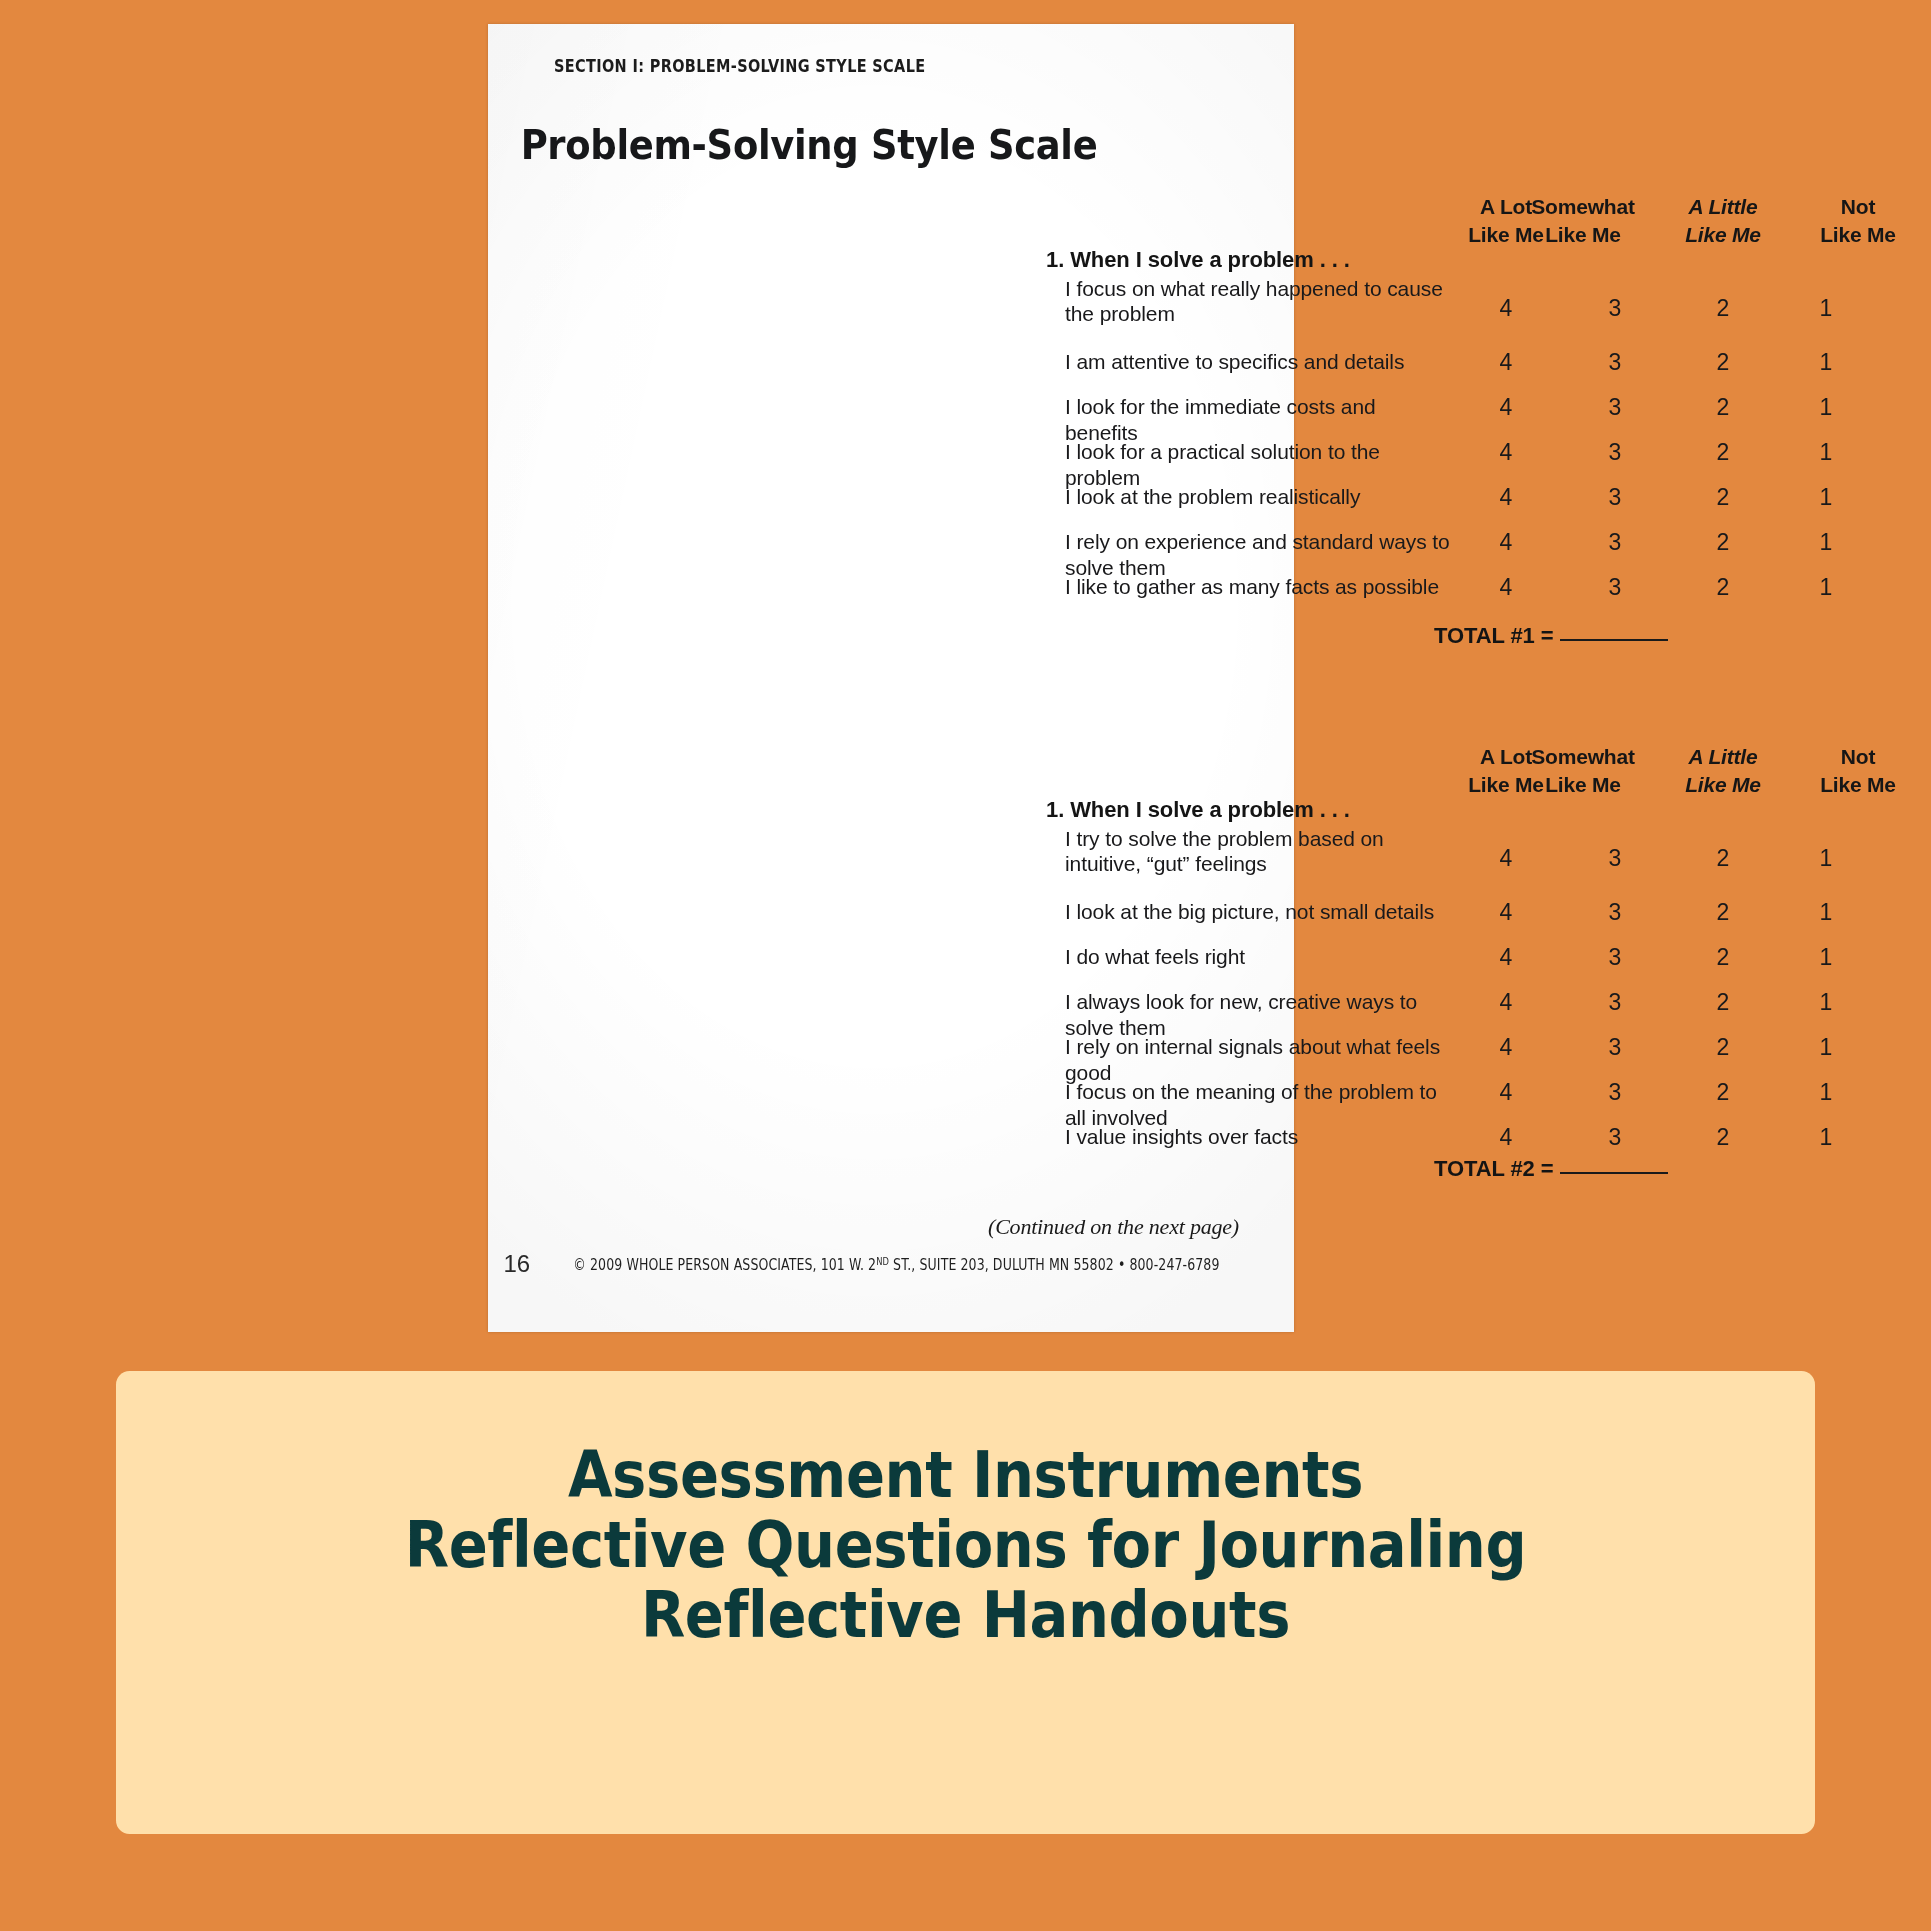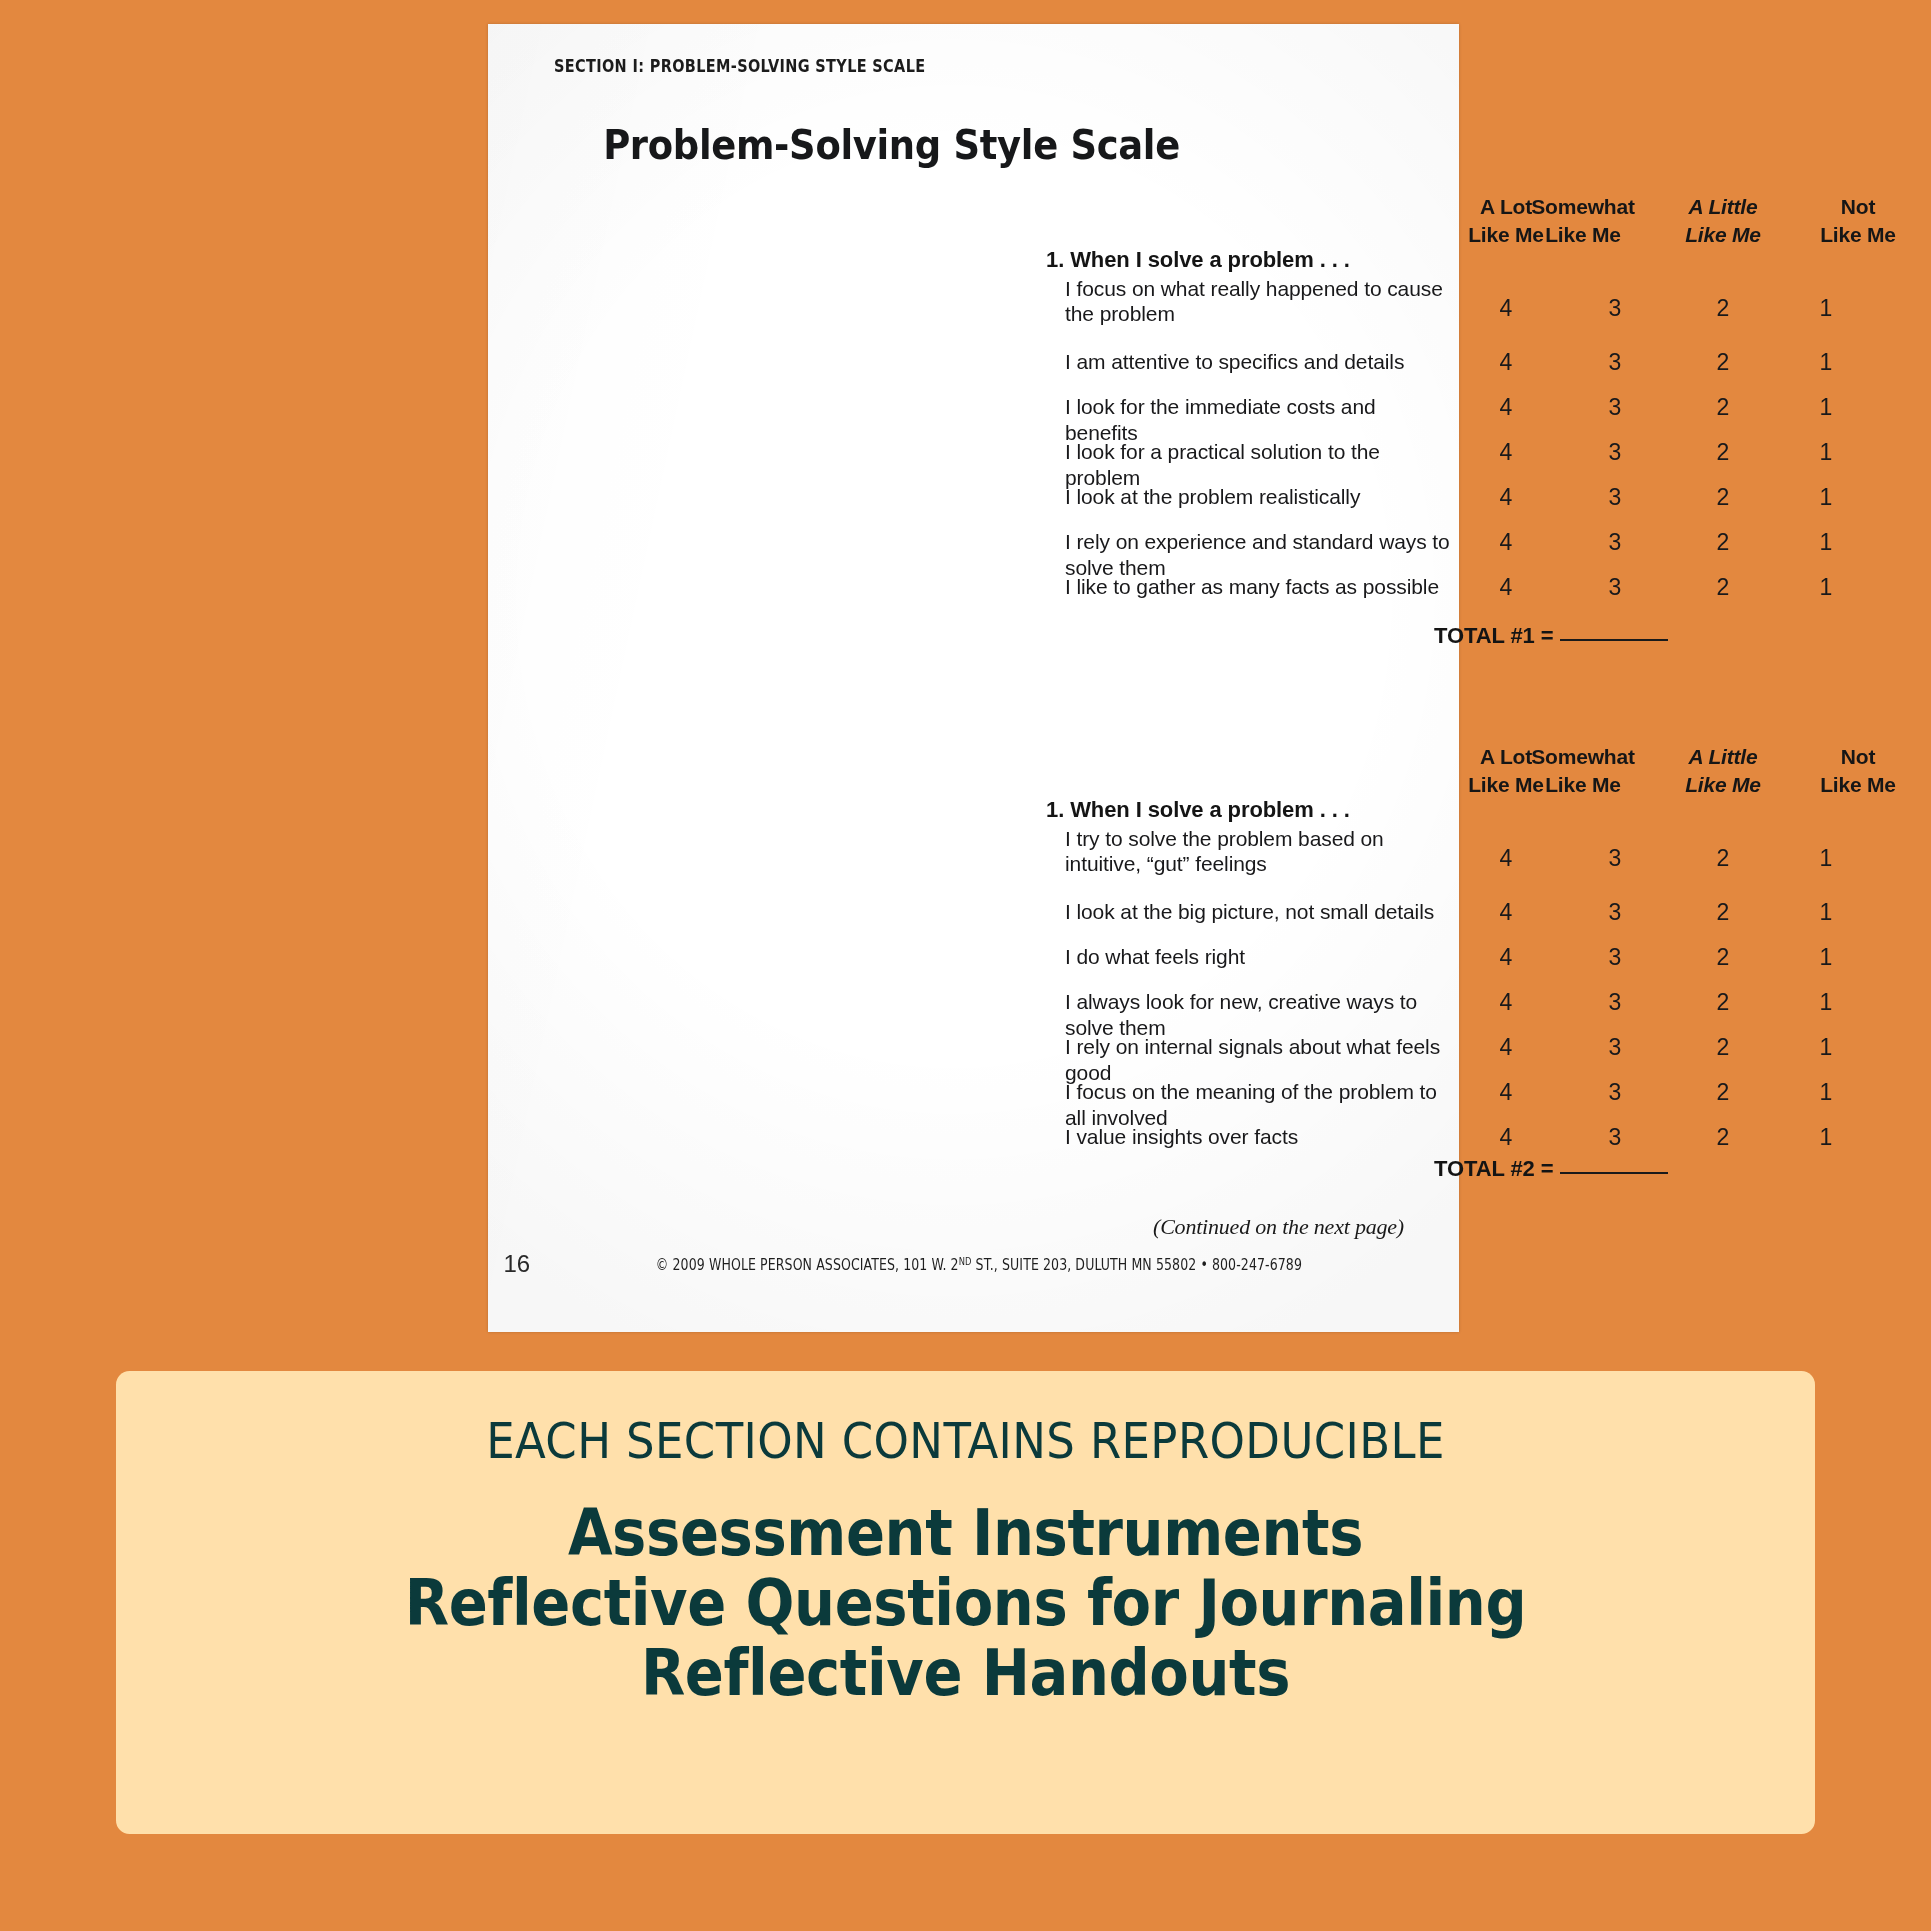--- a/index.html
+++ b/index.html
@@ -14,21 +14,21 @@
     background: #e3883f;
     font-family: "Liberation Sans", sans-serif;
     position: relative;
   }
 
   
   #page-sheet {
     position: absolute;
     left: 488px;
     top: 24px;
-    width: 971px;
+    width: 806px;
     height: 1308px;
     background: #ffffff;
     box-shadow: 0 0 2.9px rgba(0,0,0,0.18);
   }
 
   
   #page-sheet::after {
     content: "";
     position: absolute;
     inset: 0;
@@ -418,18 +418,17 @@
     <div id="page-number">16</div>
 
     <div id="copyright">
       <span>© 2009 WHOLE PERSON ASSOCIATES, 101 W. 2</span><sup>ND</sup><span> ST., SUITE 203, DULUTH MN 55802 • 800-247-6789</span>
     </div>
 
   </div>
 </div>
 
 <div id="promo-banner">
-  <div class="promo-kicker">EACH SECTION CONTAINS REPRODUCIBLE</div>
   <div class="promo-line" id="promo-line-1">Assessment Instruments</div>
   <div class="promo-line">Reflective Questions for Journaling</div>
   <div class="promo-line">Reflective Handouts</div>
 </div>
 
 
 </body></html>

